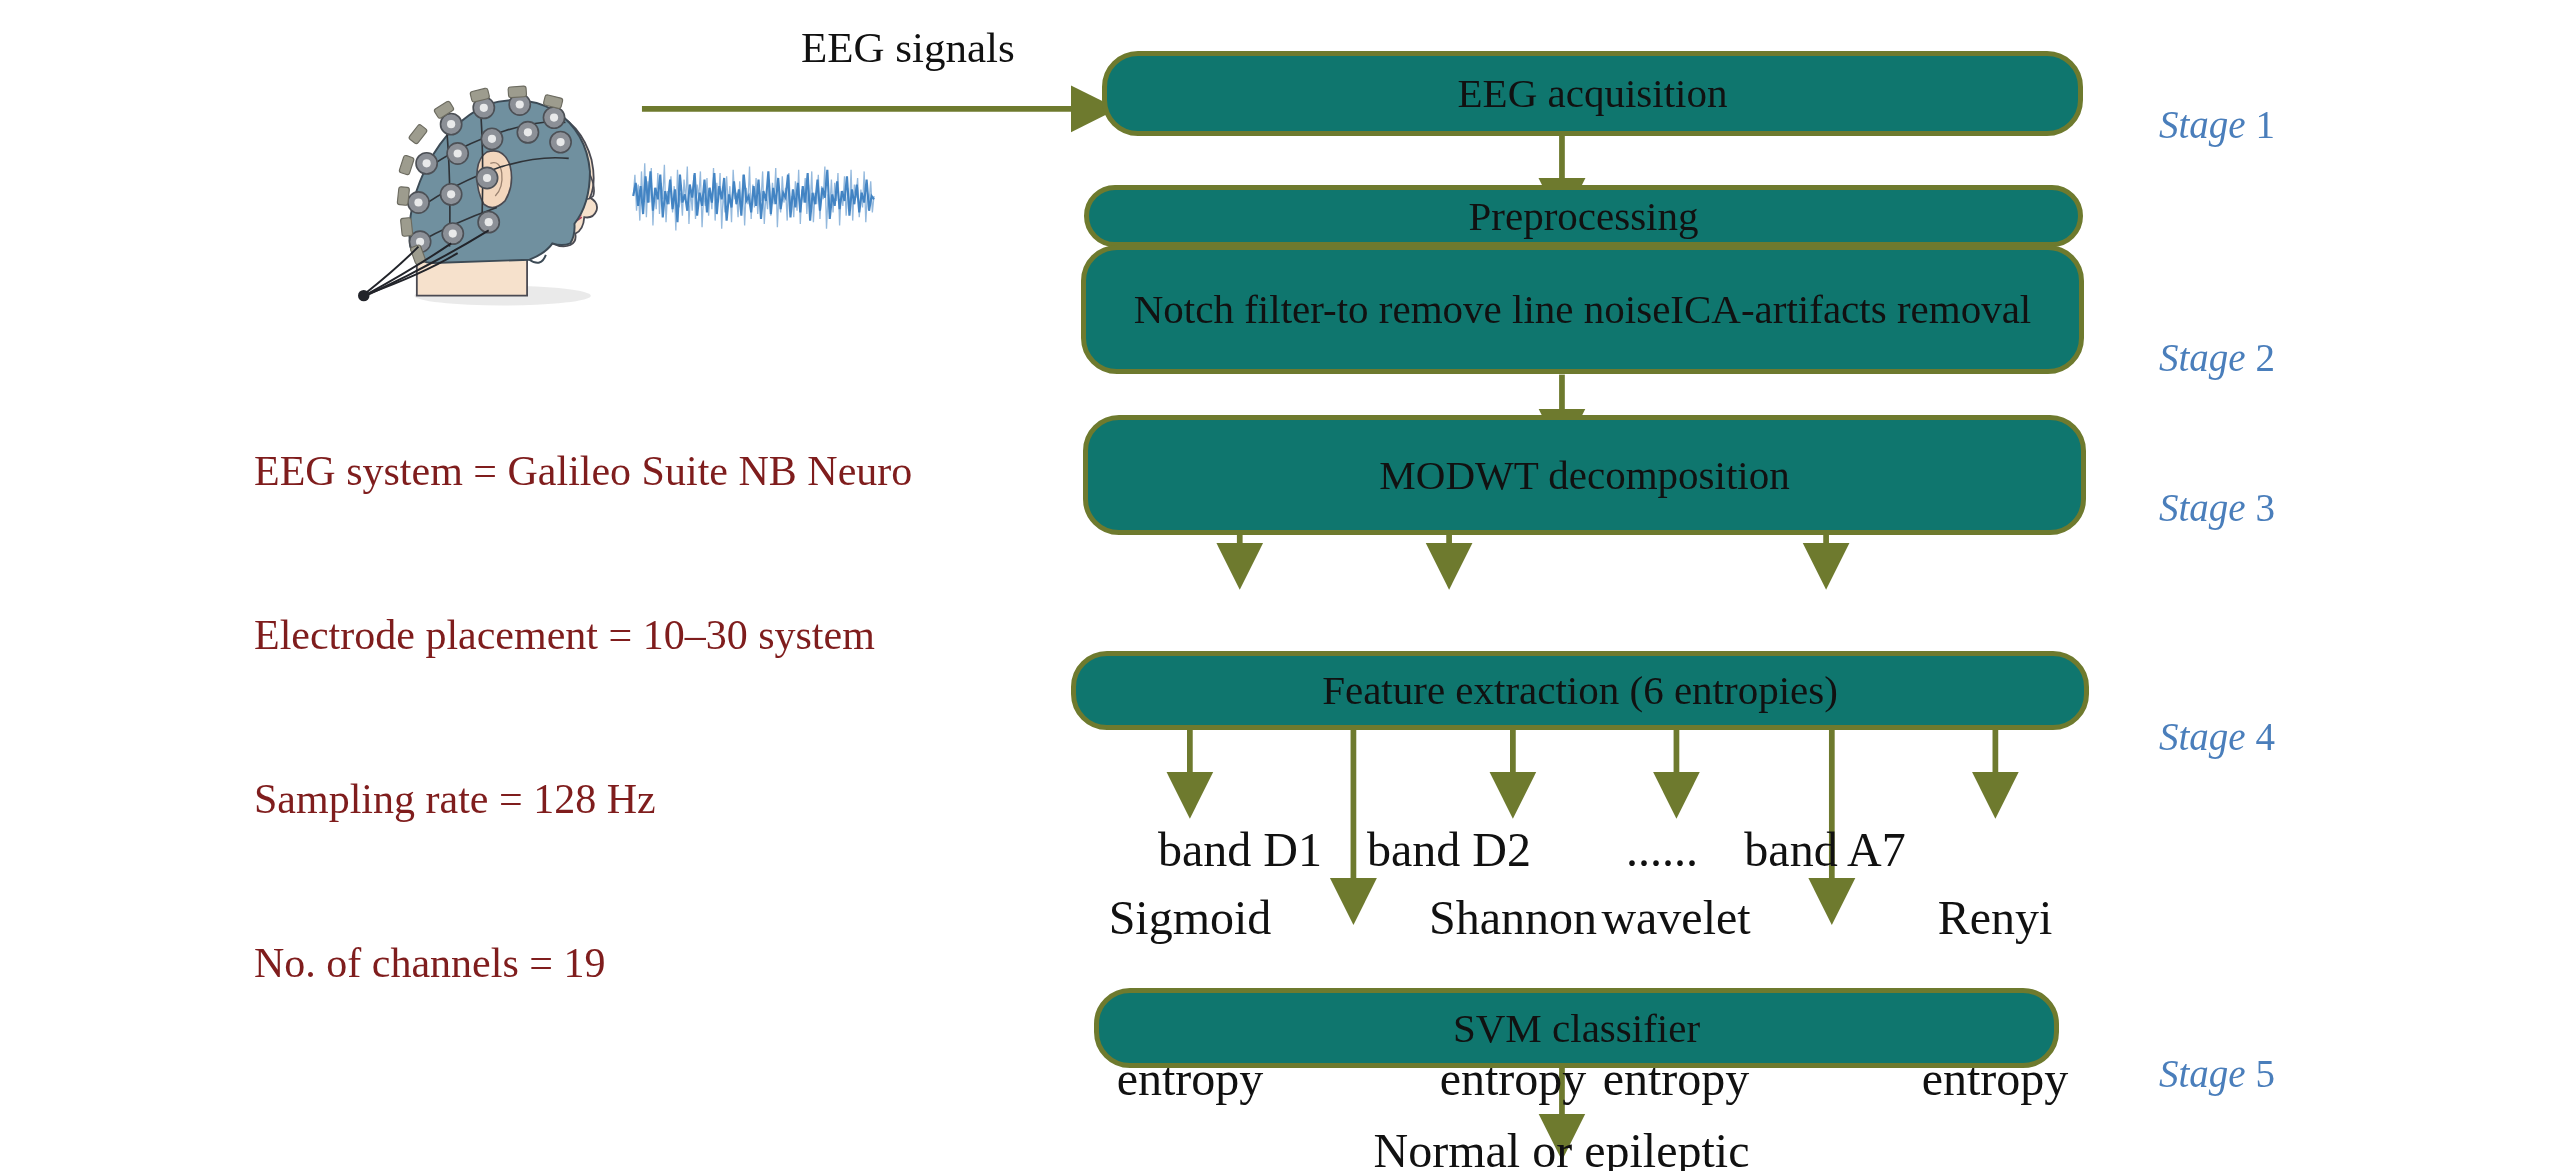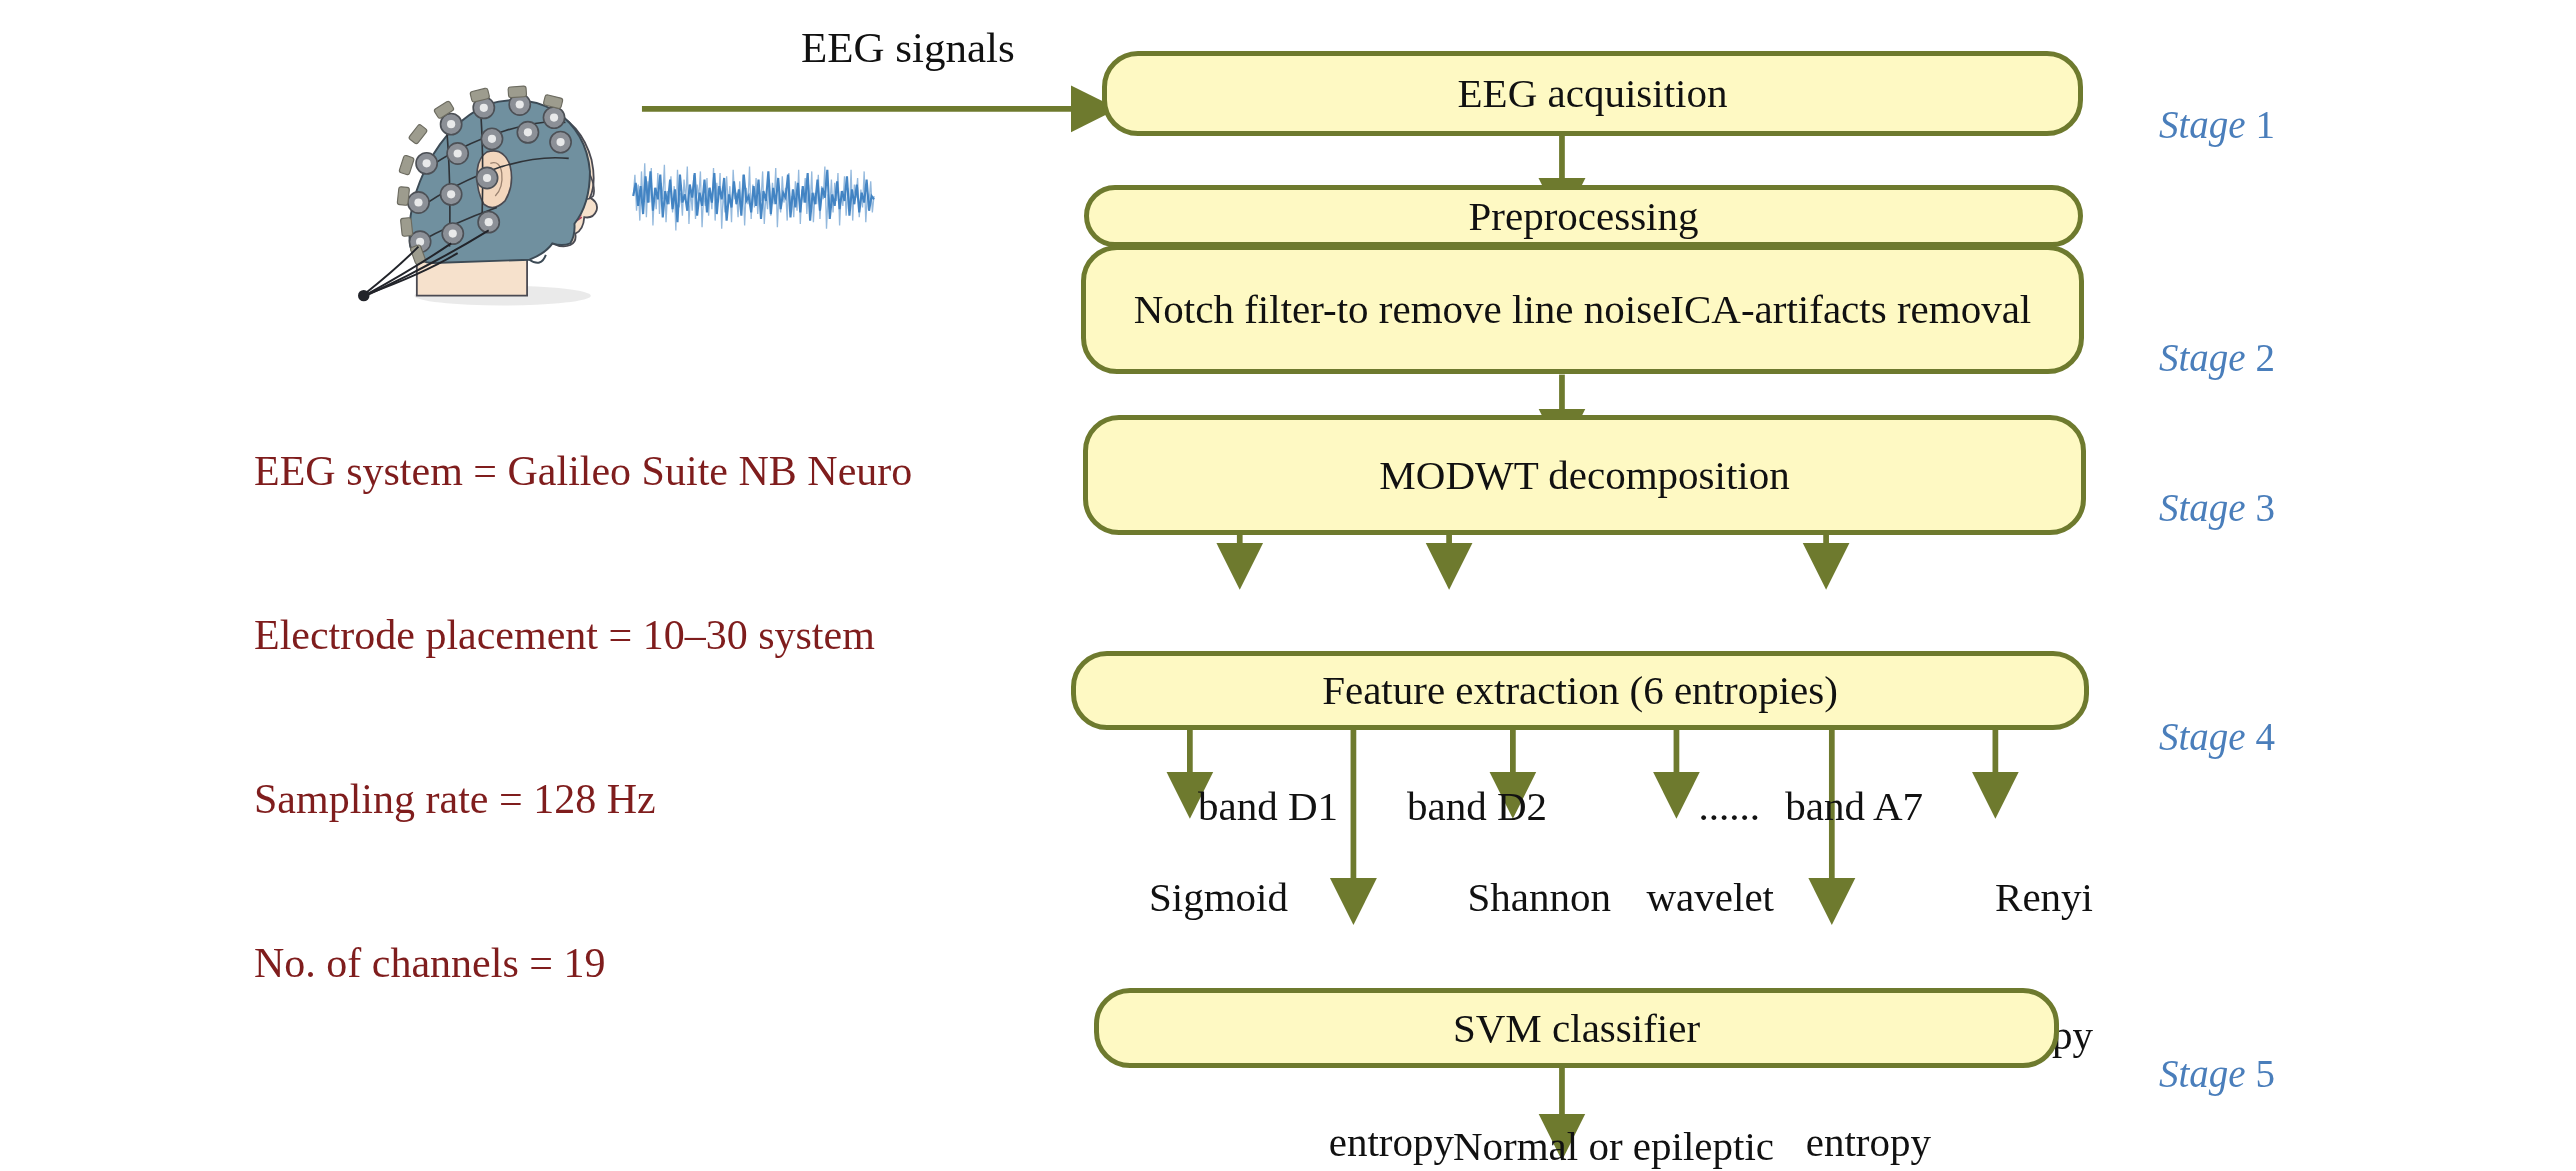--- a/index.html
+++ b/index.html
@@ -17,40 +17,40 @@
     height: 1172px;
     overflow: hidden;
     background: #ffffff;
   }
 
   
   .flowbox {
     position: absolute;
     border: 5.7px solid #6E7A2E;
     border-radius: 36px;
-    background: #fef9c3;
+    background: #0f766e;
     box-sizing: border-box;
     display: flex;
     align-items: center;
     justify-content: center;
     text-align: center;
     font-size: 41px;
     line-height: 1.18;
     color: #111111;
   }
   .flowbox span { display: block; }
 
   
   .label {
     position: absolute;
-    font-size: 41px;
+    font-size: 48px;
     line-height: 1.12;
     color: #111111;
     white-space: pre;
-    text-align: right;
+    text-align: center;
   }
 
   .infoblock {
     position: absolute;
     font-size: 42px;
     line-height: 1.30;
     color: #7f1d1d;
     white-space: pre;
   }
 

